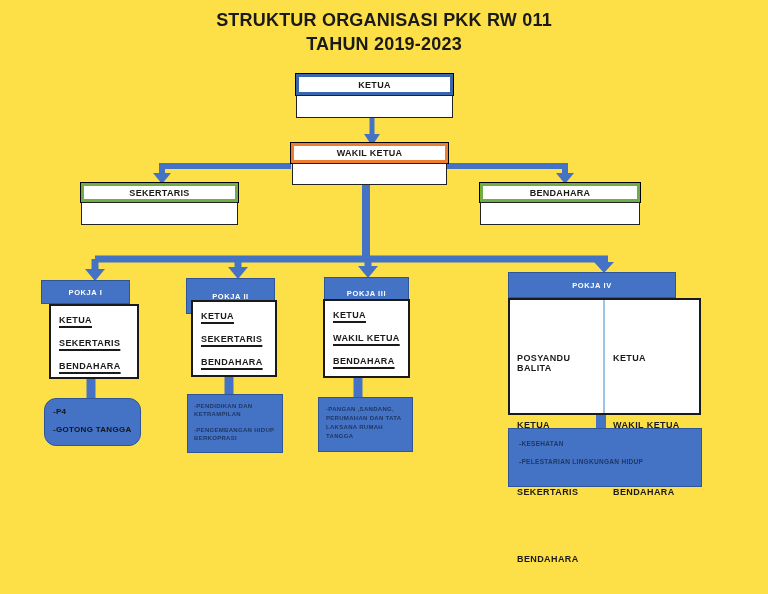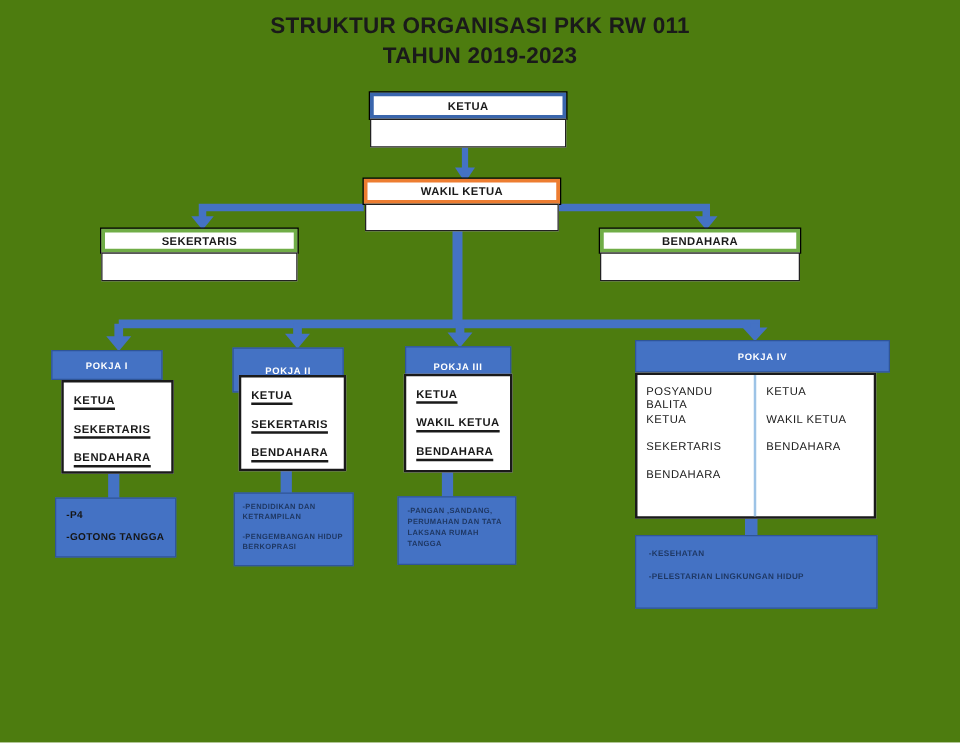--- a/index.html
+++ b/index.html
@@ -1,18 +1,18 @@
 <!DOCTYPE html>
 <html><head>
 <meta charset="utf-8">
 <style>
   * { margin:0; padding:0; box-sizing:border-box; }
   html,body { background:#fff; }
   body { font-family:"Liberation Sans", sans-serif; }
-  .canvas { position:relative; width:768px; height:594px; background:#4d7c0f; overflow:hidden; }
+  .canvas { position:relative; width:768px; height:594px; background:#fde047; overflow:hidden; }
 
   .title { position:absolute; top:8px; left:0; width:100%; text-align:center;
            font-weight:bold; font-size:18px; line-height:24px; color:#1a1a1a; letter-spacing:.2px; }
 
   svg.connectors { position:absolute; left:0; top:0; pointer-events:none; }
 
   .hdr { position:absolute; background:#fff; outline:1px solid #000;
          display:flex; align-items:center; justify-content:center;
          font-weight:bold; font-size:9px; color:#1a1a1a; letter-spacing:.3px; }
   .hdr.blue   { border:3px solid #3A66AD; }
@@ -28,31 +28,31 @@
   .pokja-body { position:absolute; background:#fff; border:2px solid #1a1a1a;
                 padding:9px 0 0 8px; }
   .pokja-body .member { font-weight:bold; font-size:9px; color:#1a1a1a; letter-spacing:.4px;
                         text-decoration:underline; text-underline-offset:3px;
                         text-decoration-thickness:1.5px; margin-bottom:13px; }
 
   .subbox { position:absolute; background:#4472C4; border:1px solid #2F5597;
             font-weight:bold; color:#1F3864; }
   .subbox .prog { letter-spacing:.3px; }
 
-  .sub1 { padding:8px 4px 12px 8px; color:#151515; font-size:8px; }
+  .sub1 { padding:8px 4px 12px 8px; color:#151515; font-size:8px;border-radius:12px; }
   .sub1 .prog { margin-bottom:9px; }
   .sub2 { padding:7px 4px 0 6px; font-size:6px; line-height:8px; }
   .sub2 .prog { margin-bottom:8px; }
   .sub3 { padding:7px 6px 0 7px; font-size:6px; line-height:9px; }
   .sub4 { padding:11px 6px 0 10px; font-size:6.5px; }
   .sub4 .prog { margin-bottom:11px; }
 
   .p4-body { position:absolute; background:#fff; border:2px solid #1a1a1a; }
   .p4-col { position:absolute; top:0; bottom:0; padding-top:8px; }
-  .p4-col .row { font-weight:normal; font-size:9px; color:#1a1a1a; letter-spacing:.4px; height:22px; }
+  .p4-col .row { font-weight:bold; font-size:9px; color:#1a1a1a; letter-spacing:.4px; height:22px;margin-top:45px; }
   .p4-divider { position:absolute; top:0; bottom:0; width:2px; background:#9DC3E6; }
 </style>
 </head>
 <body>
 
 <div class="canvas">
 
   <div class="title">
     <div>STRUKTUR ORGANISASI PKK RW 011</div>
     <div>TAHUN 2019-2023</div>
@@ -140,21 +140,21 @@
   </div>
   <div class="pokja-body" style="left:323px;top:299px;width:87px;height:79px">
     <div class="member">KETUA</div>
     <div class="member">WAKIL KETUA</div>
     <div class="member">BENDAHARA</div>
   </div>
   <div class="subbox sub3" style="left:318px;top:397px;width:95px;height:55px">
     <div class="prog">-PANGAN ,SANDANG, PERUMAHAN DAN TATA LAKSANA RUMAH TANGGA</div>
   </div>
 
-  <div class="pokja-hdr" style="left:508px;top:272px;width:204px;height:26px">
+  <div class="pokja-hdr" style="left:508px;top:272px;width:168px;height:26px">
     <span>POKJA IV</span>
   </div>
   <div class="p4-body" style="left:508px;top:298px;width:193px;height:117px">
     <div class="p4-col" style="left:0;width:93px;padding-left:7px">
       <div class="row">POSYANDU BALITA</div>
       <div class="row">KETUA</div>
       <div class="row">SEKERTARIS</div>
       <div class="row">BENDAHARA</div>
     </div>
     <div class="p4-divider" style="left:93px"></div>

